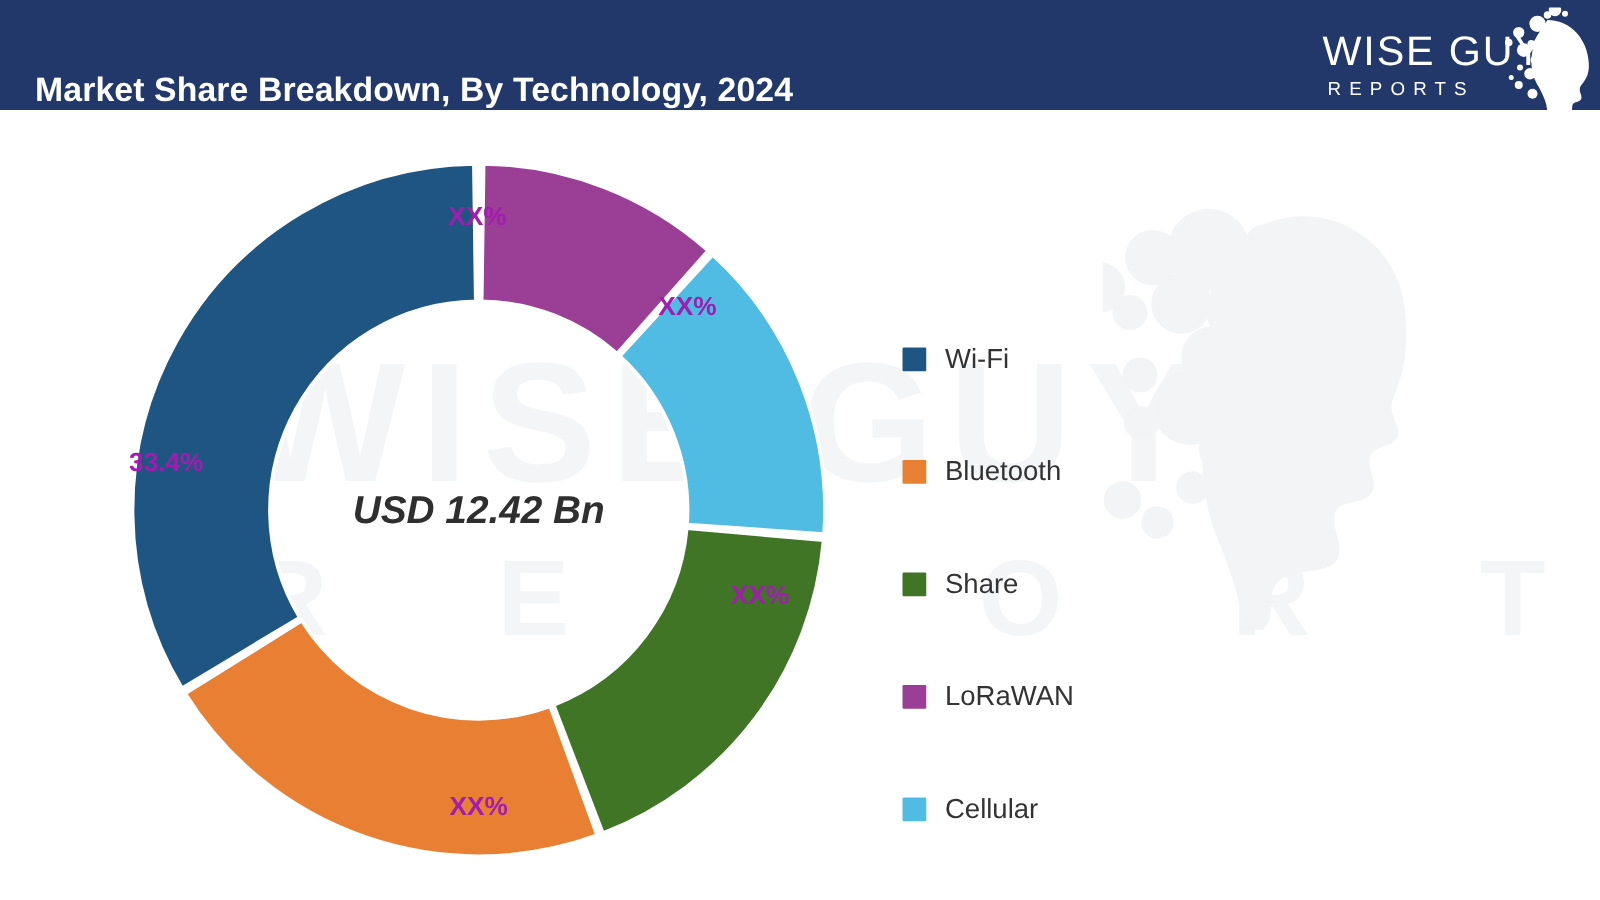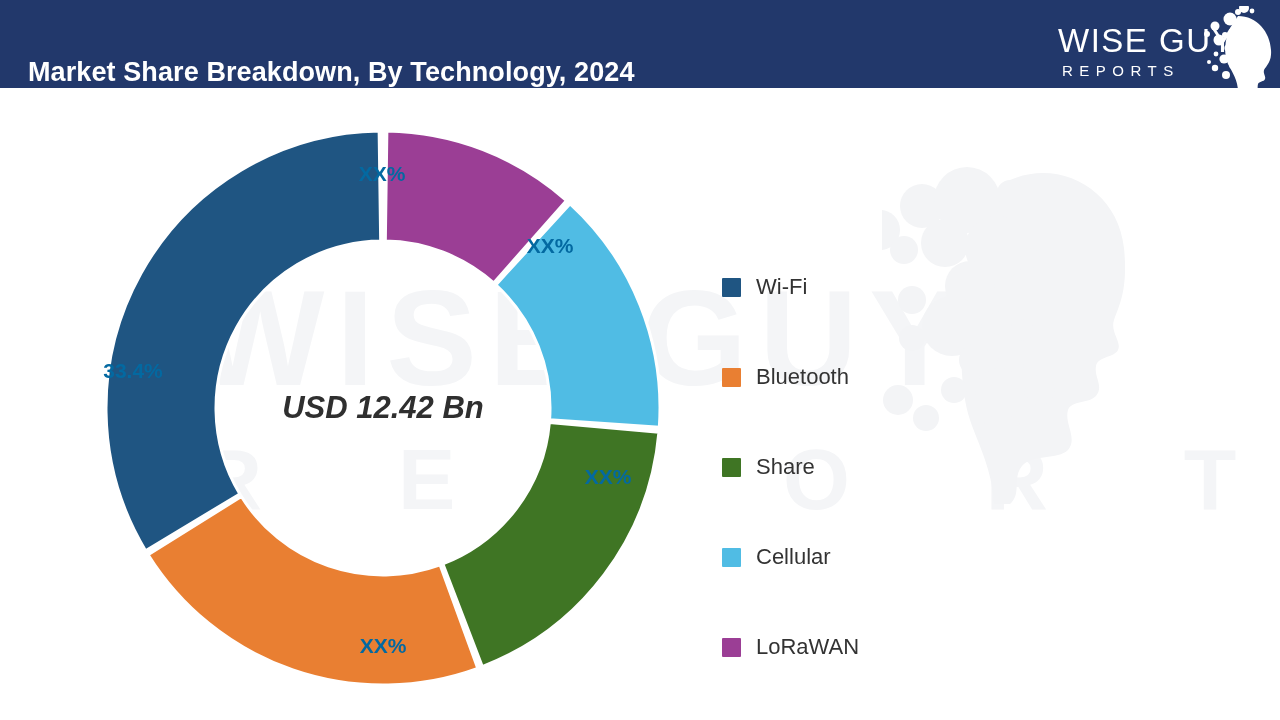--- a/index.html
+++ b/index.html
@@ -66,21 +66,21 @@
     width:320px;height:430px;
     opacity:1;
   }
 
   
   .donut-wrap{
     position:absolute;left:86px;top:0px;width:600px;height:620px;
   }
   .slice-label{
     position:absolute;
-    color:#0369a1;
+    color:#a21caf;
     font-weight:bold;
     font-size:21px;
     font-family:"Liberation Sans", sans-serif;
     white-space:nowrap;
     transform:translate(-50%,-50%);
     pointer-events:none;
   }
   .slice-label.big{font-size:21px;}
   .center-value{
     position:absolute;
@@ -223,23 +223,23 @@
       </div>
       <div class="legend-item">
         <span class="legend-swatch" style="background:#e97f32"></span>
         <span class="legend-label">Bluetooth</span>
       </div>
       <div class="legend-item">
         <span class="legend-swatch" style="background:#3f7524"></span>
         <span class="legend-label">Share</span>
       </div>
       <div class="legend-item">
+        <span class="legend-swatch" style="background:#9b3e95"></span>
+        <span class="legend-label">LoRaWAN</span>
+      </div>
+      <div class="legend-item">
         <span class="legend-swatch" style="background:#50bce4"></span>
         <span class="legend-label">Cellular</span>
       </div>
-      <div class="legend-item">
-        <span class="legend-swatch" style="background:#9b3e95"></span>
-        <span class="legend-label">LoRaWAN</span>
-      </div>
     </div>
 
   </div>
 </div>
 
 </body></html>

